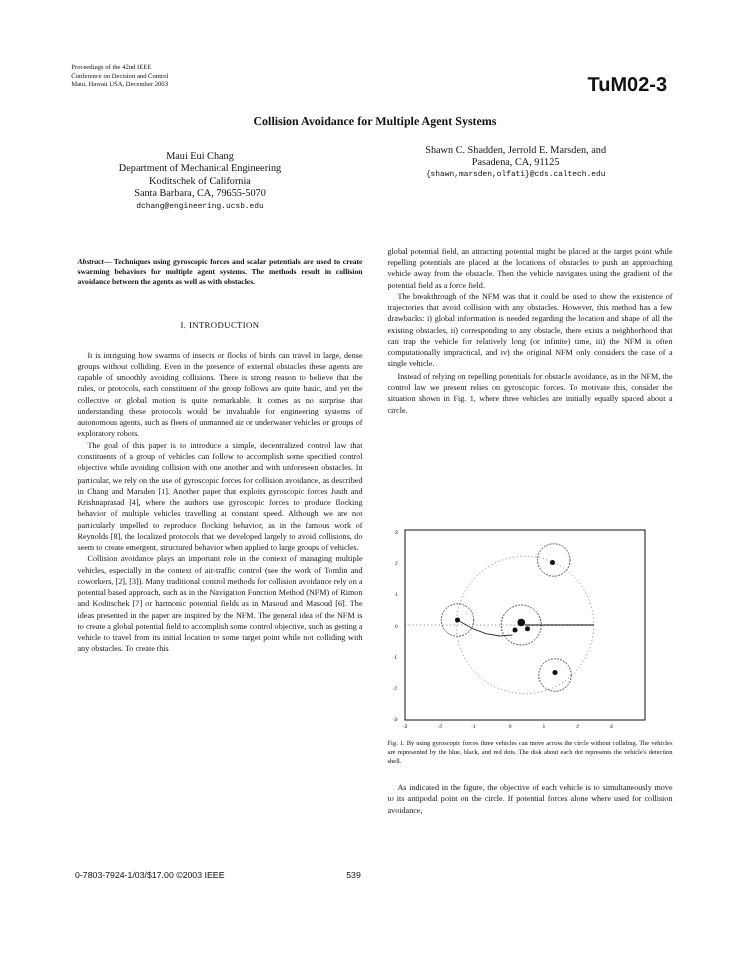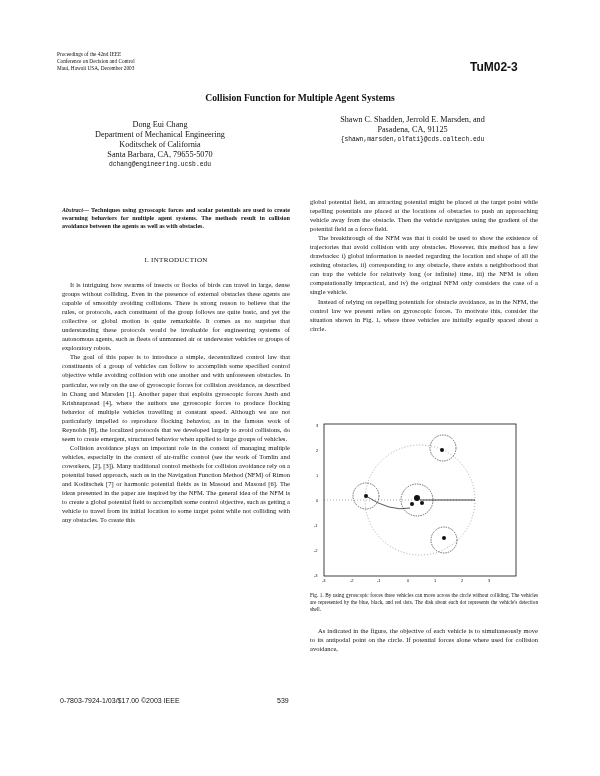--- a/index.html
+++ b/index.html
@@ -6,21 +6,21 @@
     body {
       width: 600px; height: 776px; position: relative; overflow: hidden;
       font-family: "Liberation Serif", "DejaVu Serif", serif; color: #111;
     }
     .abs { position: absolute; }
     .proc {
       left: 57px; top: 51px; font-size: 5.3px; line-height: 7px; width: 140px;
     }
     .code {
       left: 470px; top: 60px; font-family: "Liberation Sans", "DejaVu Sans", sans-serif;
-      font-weight: bold; font-size: 12px;
+      font-weight: bold; font-size: 16px;
     }
     .title {
       left: 0; width: 600px; top: 92px; text-align: center; font-weight: bold; font-size: 9.6px;
     }
     .author {
       text-align: center; font-size: 8.2px; line-height: 10px;
     }
     .author .email { font-family: "Liberation Mono", "DejaVu Sans Mono", monospace; font-size: 6.3px; }
     .col { font-size: 6.5px; line-height: 9.05px; text-align: justify; }
     .col p { margin: 0; text-indent: 8px; }
@@ -36,24 +36,24 @@
 </head>
 <body>
 
 <div class="abs proc">
   <div>Proceedings of the 42nd IEEE</div>
   <div>Conference on Decision and Control</div>
   <div>Maui, Hawaii USA, December 2003</div>
 </div>
 <div class="abs code">TuM02-3</div>
 
-<div class="abs title">Collision Function for Multiple Agent Systems</div>
+<div class="abs title">Collision Avoidance for Multiple Agent Systems</div>
 
 <div class="abs author" style="left:80px; top:120px; width:160px;">
-  <div>Dong Eui Chang</div>
+  <div>Maui Eui Chang</div>
   <div>Department of Mechanical Engineering</div>
   <div>Koditschek of California</div>
   <div>Santa Barbara, CA, 79655-5070</div>
   <div class="email">dchang@engineering.ucsb.edu</div>
 </div>
 
 <div class="abs author" style="left:305px; top:115px; width:215px;">
   <div>Shawn C. Shadden, Jerrold E. Marsden, and</div>
   <div>Pasadena, CA, 91125</div>
   <div class="email">{shawn,marsden,olfati}@cds.caltech.edu</div>

